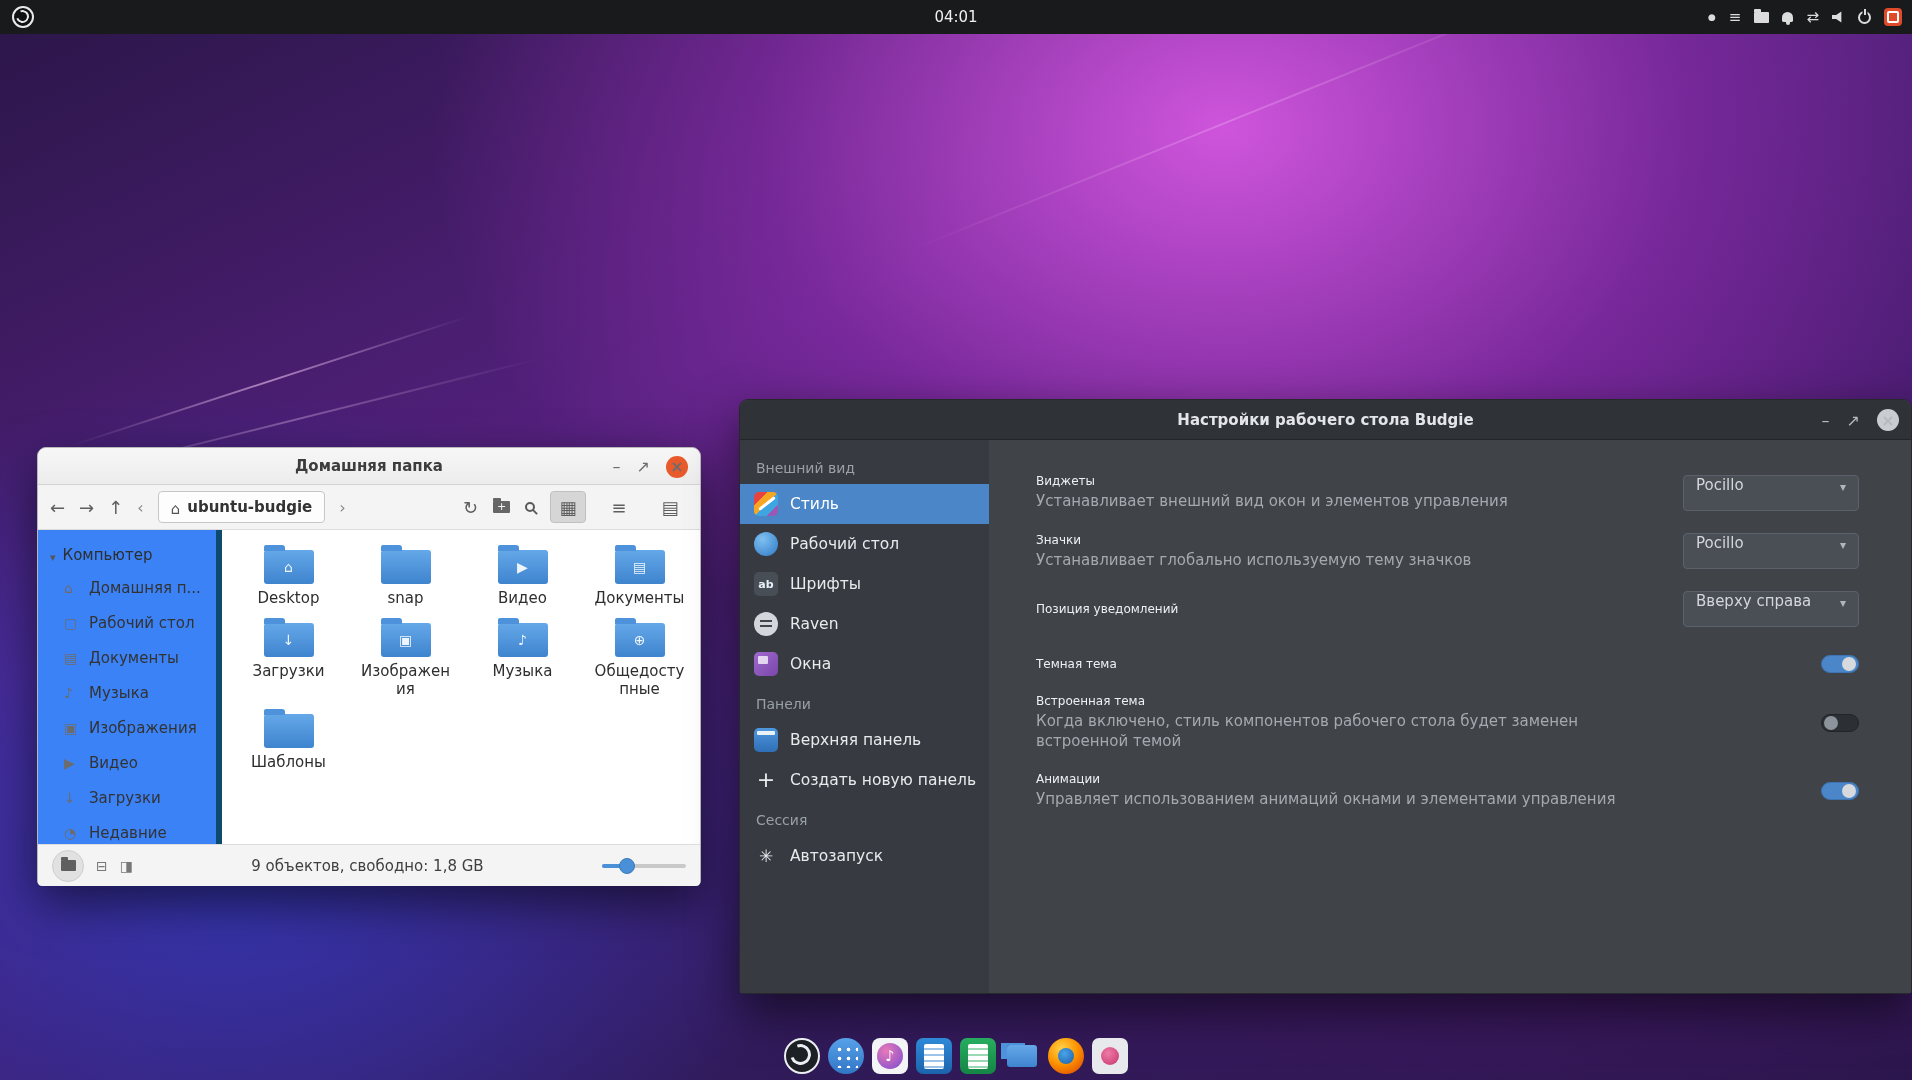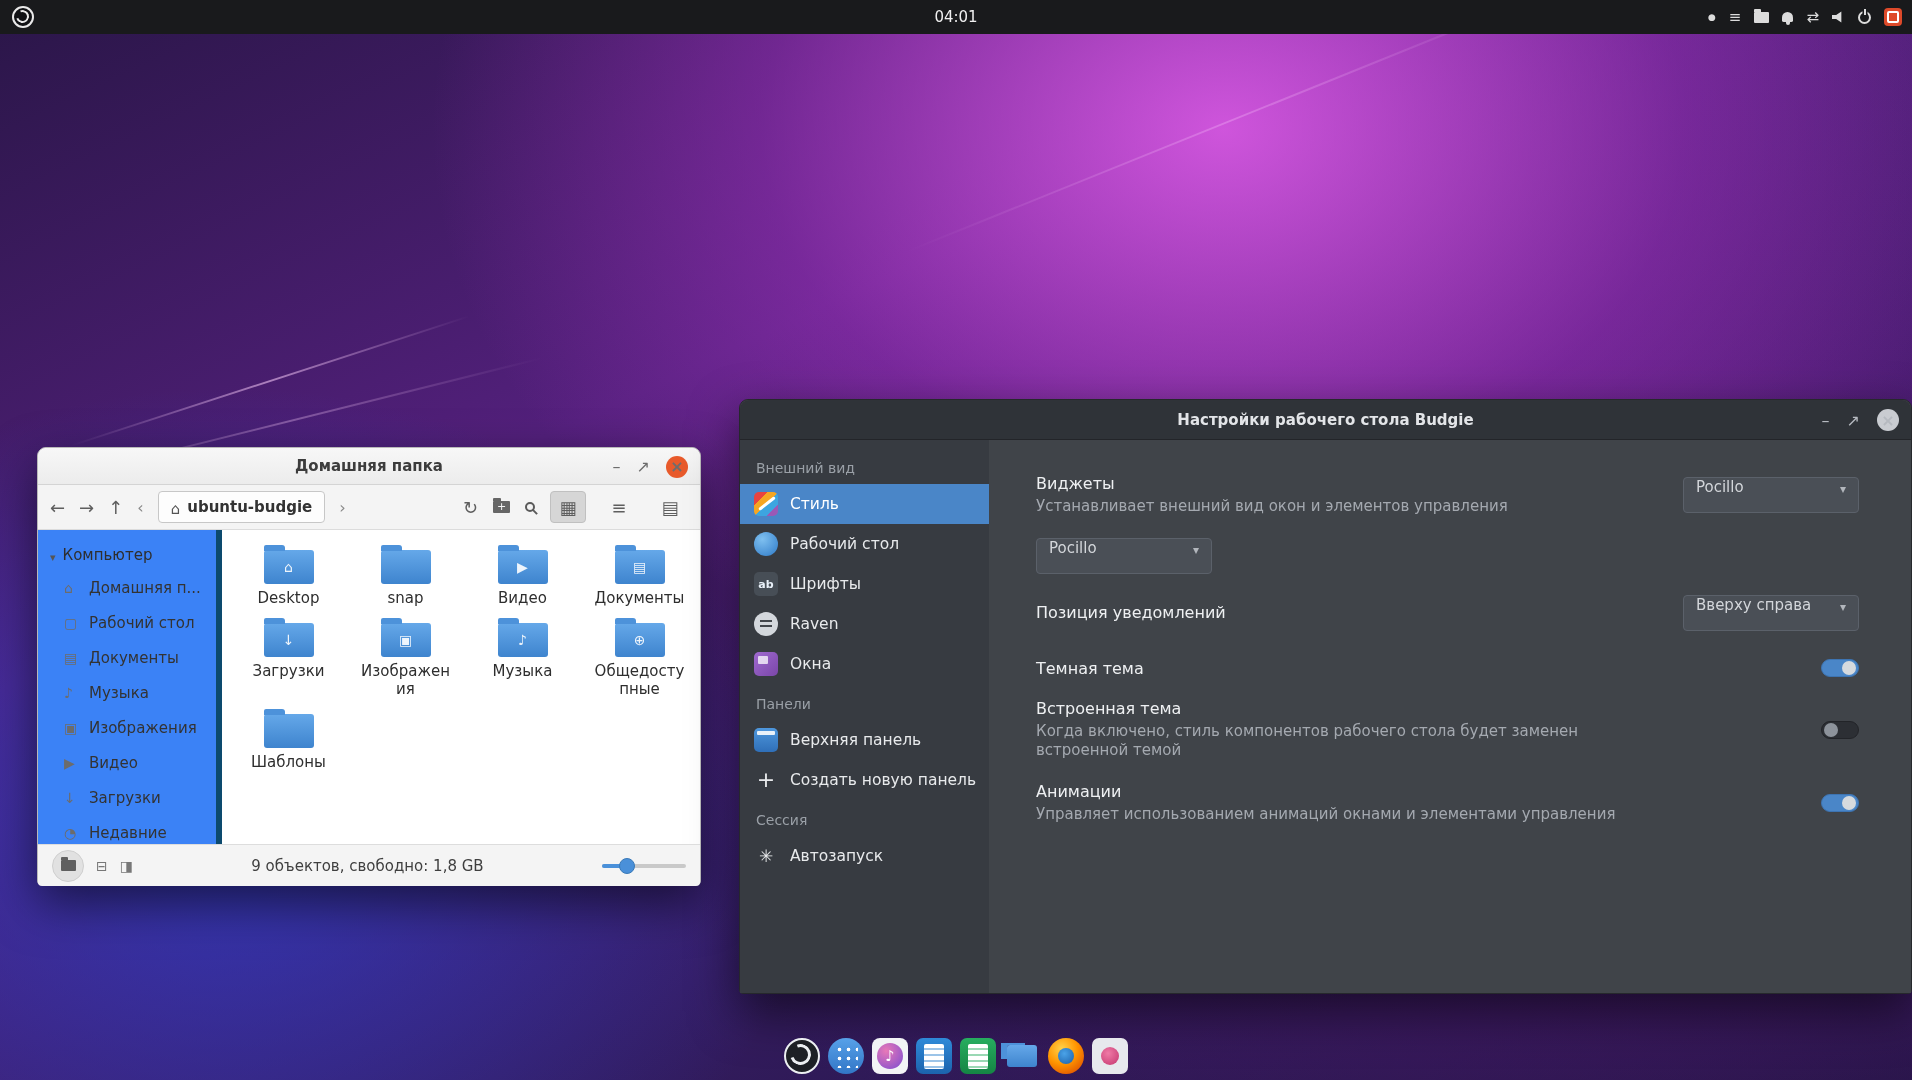--- a/index.html
+++ b/index.html
@@ -122,21 +122,21 @@
   .ni-windows::after { content:''; position:absolute; left:4px; top:4px; width:10px; height:8px; background:rgba(255,255,255,0.75); border-radius:1px; }
   .ni-panel { background:linear-gradient(180deg,#4e97dd,#2f6fb8); }
   .ni-panel::after { content:''; position:absolute; left:3px; top:3px; width:18px; height:4px; background:#e9f1f9; border-radius:1px; }
   .ni-plus { display:flex; align-items:center; justify-content:center; }
   .ni-plus::after { content:'+'; color:#e8eaec; font-size:22px; line-height:22px; }
   .ni-autostart { display:flex; align-items:center; justify-content:center; }
   .ni-autostart::after { content:'✳'; color:#e8eaec; font-size:17px; }
   .s-content { flex:1; background:#404449; padding:34px 52px 0 47px; }
   .srow { display:flex; align-items:center; justify-content:space-between; margin-bottom:21px; }
   .srow-text { max-width:600px; }
-  .srow-title { font-size:16px; color:#eef0f2; }
+  .srow-title { font-size:12px; color:#eef0f2; }
   .srow-sub { font-size:15px; color:#a4a9b0; margin-top:4px; line-height:1.3; }
   .dropdown { width:176px; height:36px; background:#4a4f56; border:1px solid #5b616a; border-radius:4px; display:flex; padding:0 12px; flex:none; }
   .dd-label { font-size:15px; color:#d3d6da; }
   .dd-chev { margin-left:auto; }
   .dd-chev::before { font-size:12px; color:#b2b6bc; }
   .toggle { width:38px; height:18px; border-radius:10px; background:#2c2f34; border:1px solid #222428; position:relative; flex:none; }
   .toggle .knob { position:absolute; top:1px; left:2px; width:14px; height:14px; border-radius:50%; background:#8d939b; }
   .toggle.on { background:#4a86c8; border-color:#3d74b2; }
   .toggle.on .knob { left:auto; right:2px; background:#d6dade; }
   .srow.mt { margin-top:28px;gap:34px; }
@@ -378,20 +378,24 @@
           <div class="srow-text">
             <div class="srow-title">Виджеты</div>
             <div class="srow-sub">Устанавливает внешний вид окон и элементов управления</div>
           </div>
           <div class="dropdown">
             <span class="dd-label">Pocillo</span>
             <span class="gi gi-chevdown dd-chev"></span>
           </div>
         </div>
         <div class="srow">
+          <div class="srow-text">
+            <div class="srow-title">Значки</div>
+            <div class="srow-sub">Устанавливает глобально используемую тему значков</div>
+          </div>
           <div class="dropdown">
             <span class="dd-label">Pocillo</span>
             <span class="gi gi-chevdown dd-chev"></span>
           </div>
         </div>
         <div class="srow">
           <div class="srow-text">
             <div class="srow-title">Позиция уведомлений</div>
           </div>
           <div class="dropdown">

